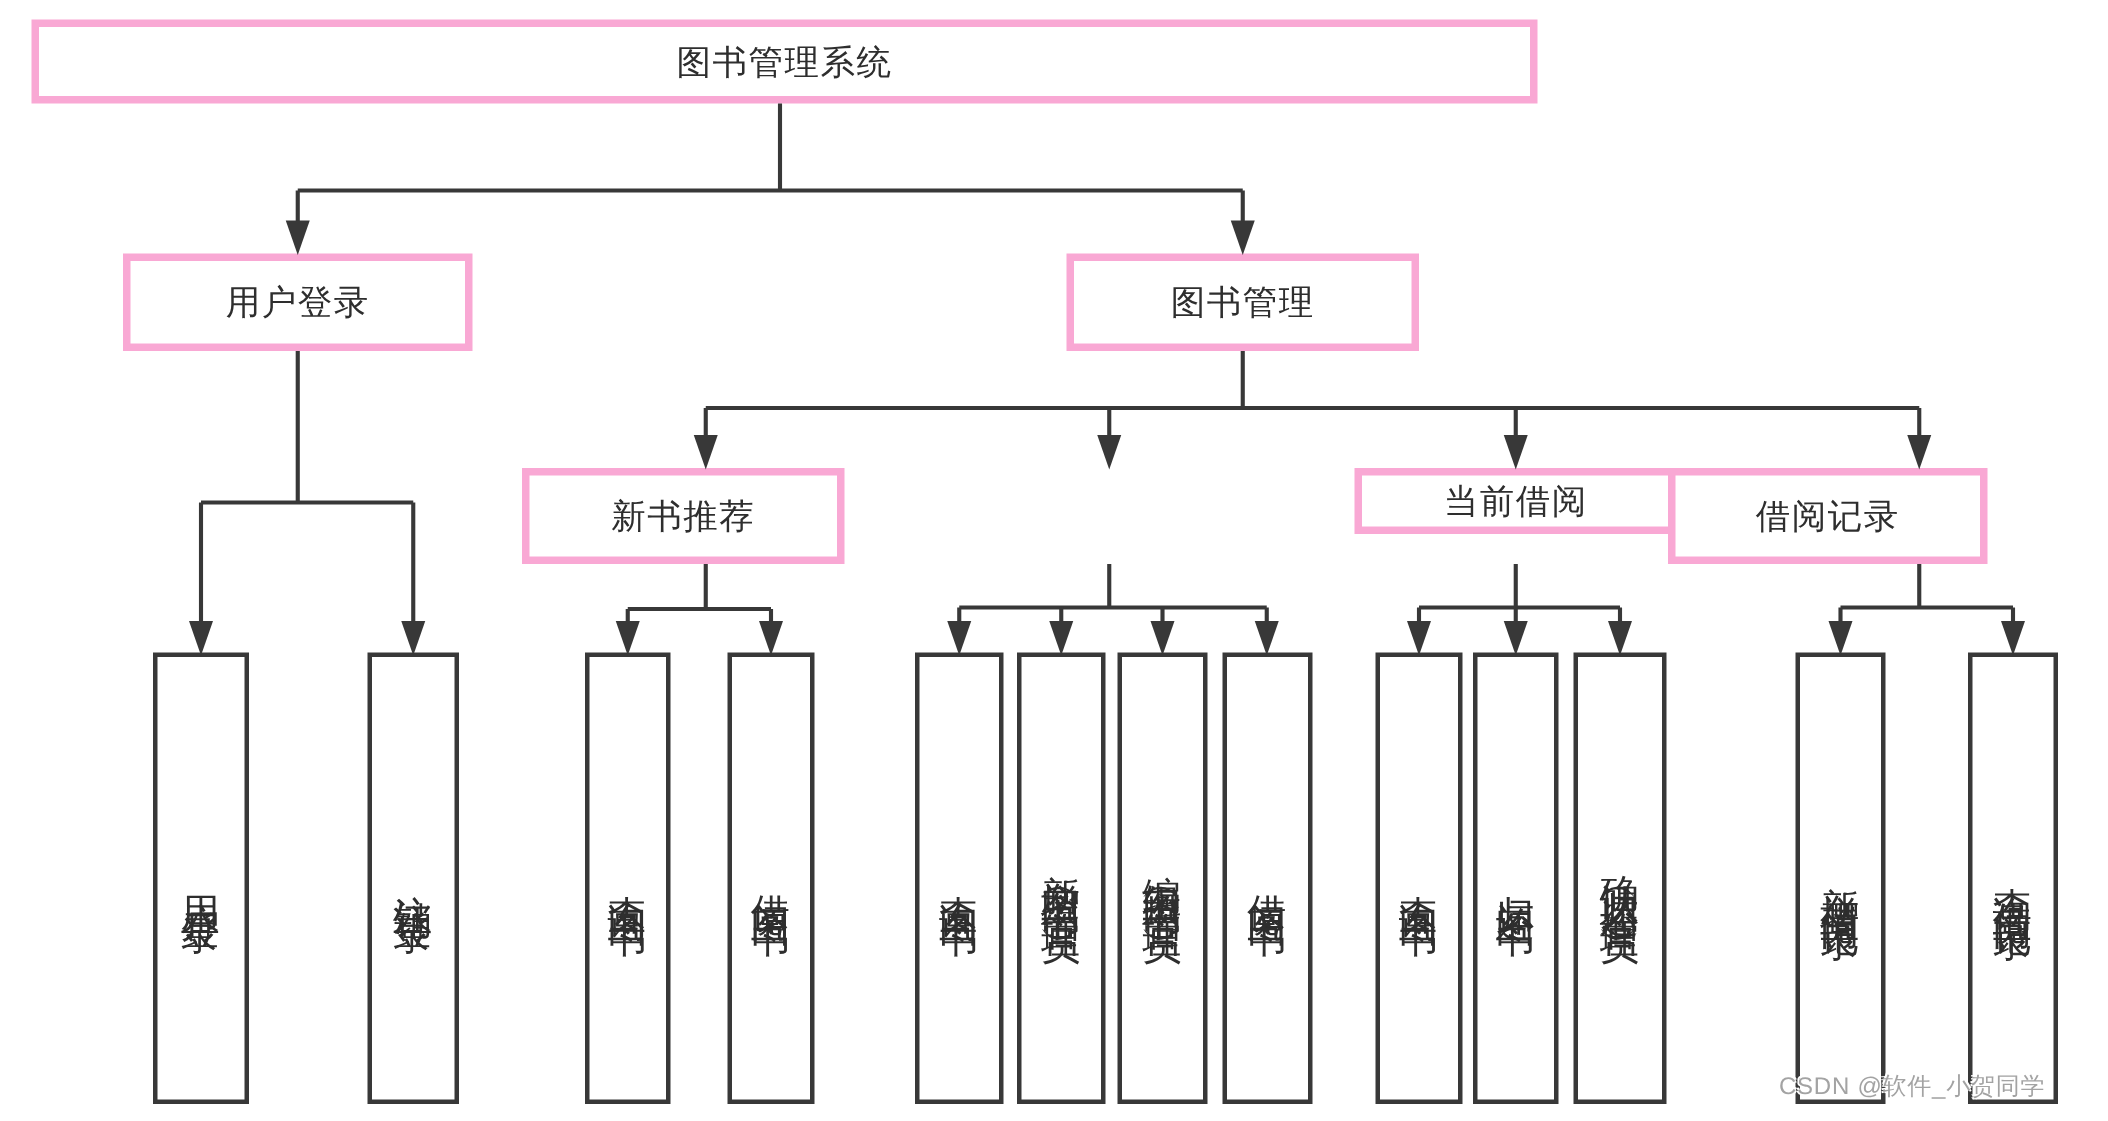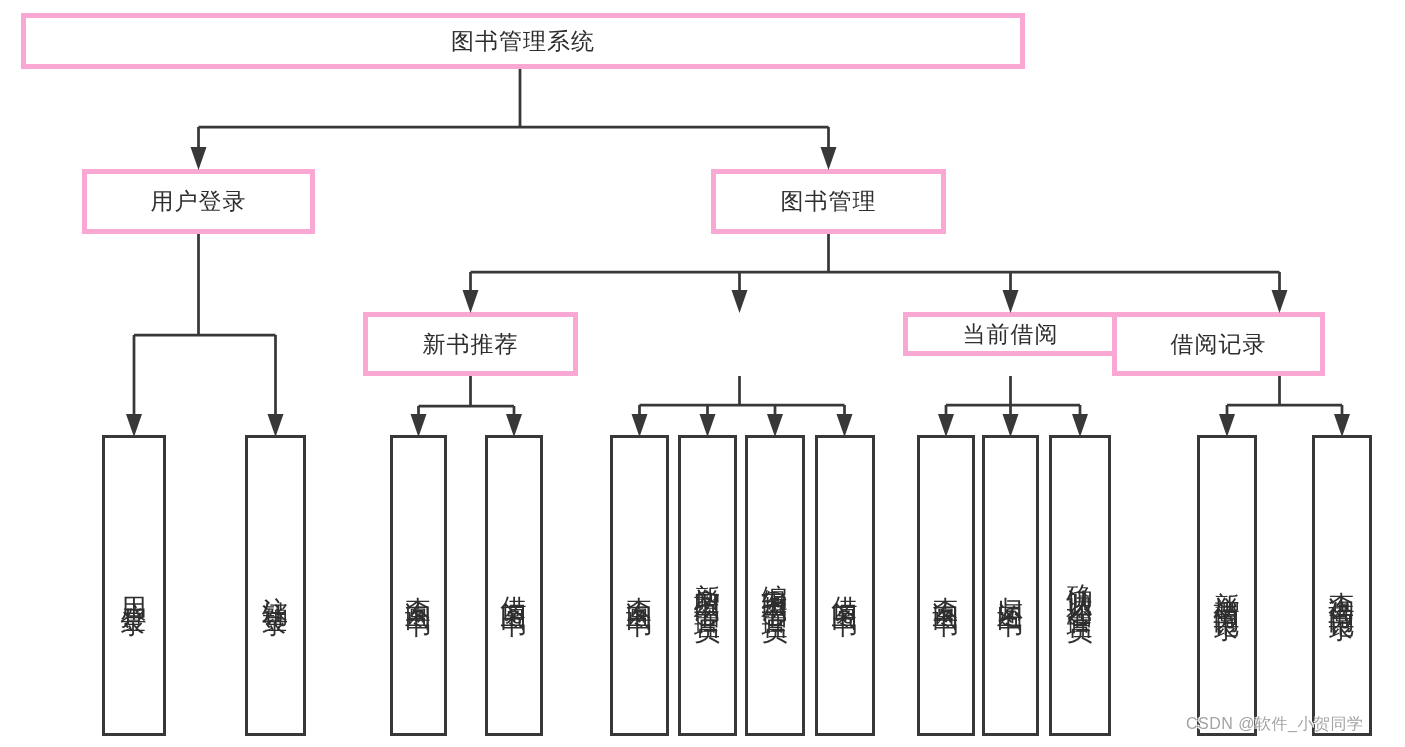--- a/index.html
+++ b/index.html
@@ -110,21 +110,21 @@
     <span>图书管理系统</span>
   </div>
 
   <div class="node" style="left:82px;top:169px;width:233px;height:65px">
     <span>用户登录</span>
   </div>
   <div class="node" style="left:711px;top:169px;width:235px;height:65px">
     <span>图书管理</span>
   </div>
 
-  <div class="node" style="left:363px;top:312px;width:215px;height:64px">
+  <div class="node" style="left:348px;top:312px;width:215px;height:64px">
     <span>新书推荐</span>
   </div>
   <div class="node" style="left:903px;top:312px;width:215px;height:44px">
     <span>当前借阅</span>
   </div>
   <div class="node" style="left:1112px;top:312px;width:213px;height:64px">
     <span>借阅记录</span>
   </div>
 
   <div class="vnode" style="left:102px;top:435px;width:64px;height:301px">

